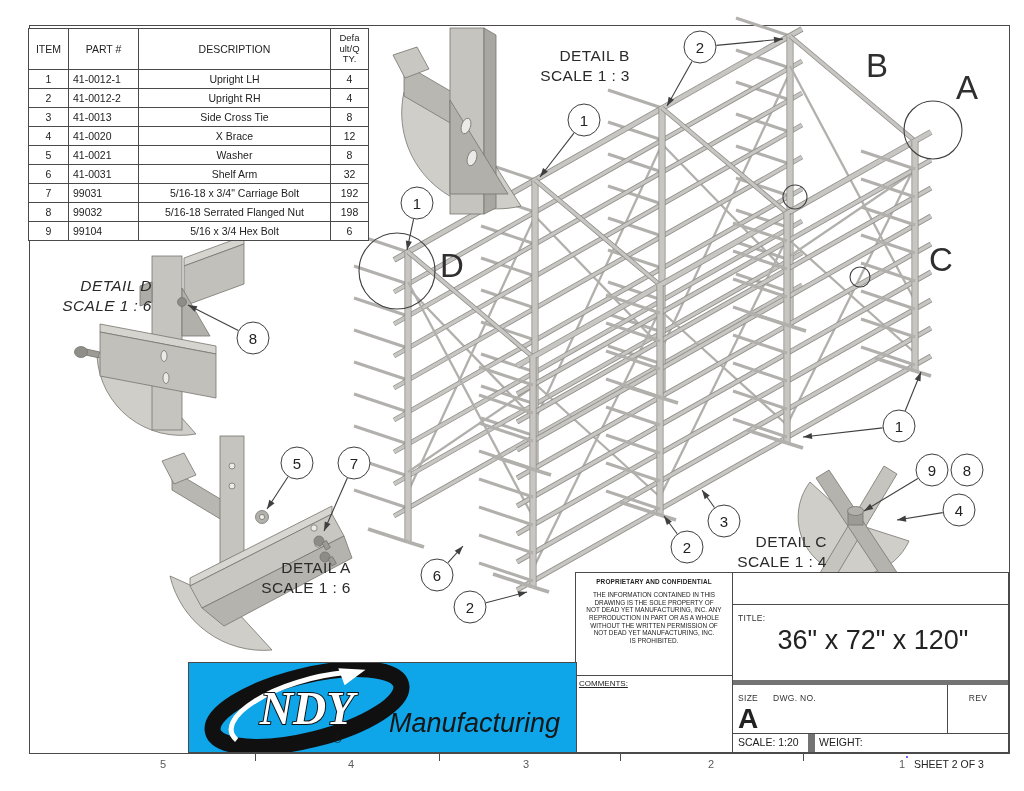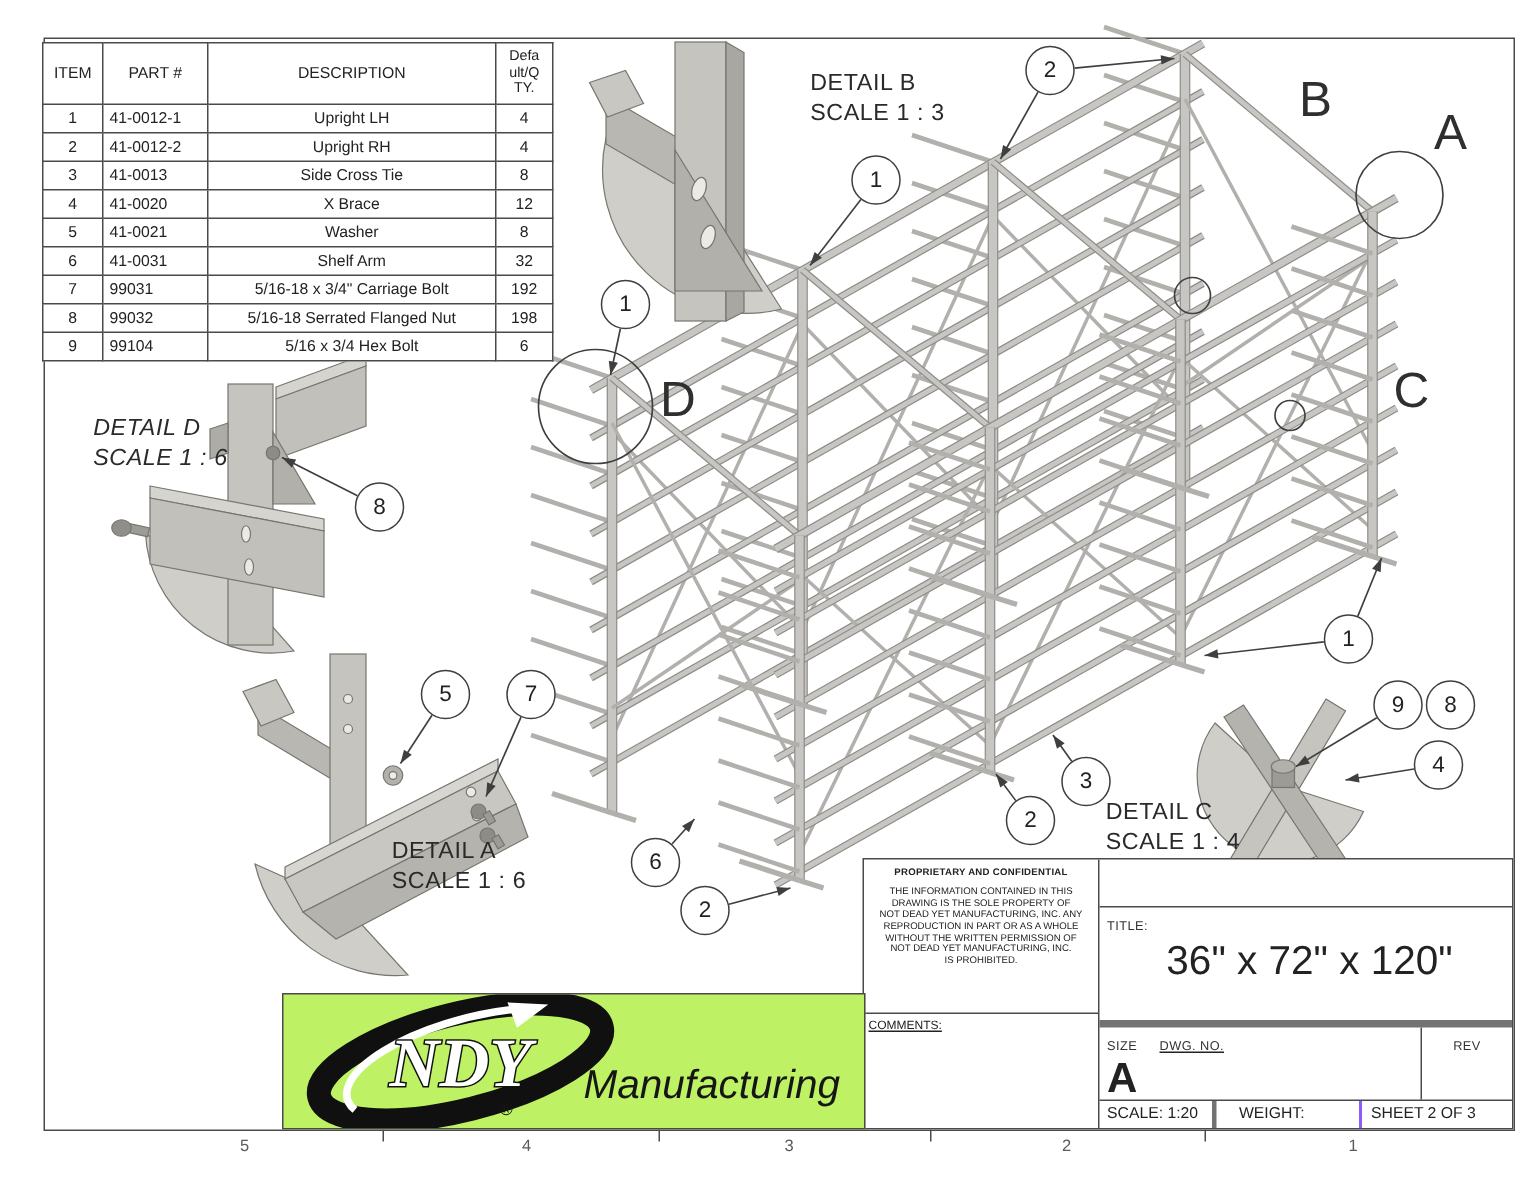--- a/index.html
+++ b/index.html
@@ -15,21 +15,21 @@
   #parts-table td{height:18px;}
   #parts-table td.c-part{text-align:left;padding-left:4px;}
   #parts-table th.qty-h{font-size:9.5px;white-space:pre-line;}
   
   #gfx{position:absolute;left:0;top:0;width:1024px;height:791px;}
   
   .balloon{position:absolute;width:33px;height:33px;border:1.3px solid #3f3f3f;border-radius:50%;
            background:#fff;box-sizing:border-box;display:flex;align-items:center;justify-content:center;
            font-size:15px;color:#222;transform:translate(-50%,-50%);}
   .zone-letter{position:absolute;transform:translate(-50%,-50%);font-size:33px;color:#2f2f2f;}
-  .detail-label{position:absolute;transform:translateX(-50%);text-align:left;
+  .detail-label{position:absolute;transform:translateX(-50%);text-align:right;
                 font-size:15.5px;letter-spacing:.4px;color:#2a2a2a;line-height:1.28;white-space:nowrap;}
   
   .zone-number{position:absolute;transform:translate(-50%,0);font-size:11px;color:#5a5a5a;top:758px;}
   .zone-tick{position:absolute;width:1px;height:8px;background:#4a4a4a;top:753px;}
   
   .tblock{position:absolute;left:575px;top:572px;width:434px;height:181px;box-sizing:border-box;
           border:1px solid #4a4a4a;display:flex;background:#fff;}
   .tb-left{width:157px;box-sizing:border-box;border-right:1px solid #4a4a4a;display:flex;flex-direction:column;}
   .tb-prop{height:103px;box-sizing:border-box;border-bottom:1px solid #4a4a4a;padding:5px 4px 0 4px;text-align:center;}
   .tb-prop-title{font-size:6.4px;font-weight:bold;letter-spacing:.2px;margin-bottom:6px;}
@@ -37,30 +37,30 @@
   .tb-comments{flex:1;padding:3px 0 0 3px;font-size:8px;text-decoration:underline;}
   .tb-right{flex:1;display:flex;flex-direction:column;}
   .tb-empty{height:33px;box-sizing:border-box;border-bottom:1px solid #4a4a4a;}
   .tb-title{height:81px;box-sizing:border-box;border-bottom:5px solid #737373;padding:2px 0 0 5px;}
   .tb-lab{font-size:8.5px;letter-spacing:.3px;color:#333;}
   .tb-t1{font-size:27px;text-align:center;margin-top:1px;letter-spacing:.2px;white-space:nowrap;}
   .tb-t2{font-size:27px;text-align:center;white-space:nowrap;}
   .tb-mid{height:49px;box-sizing:border-box;border-bottom:1px solid #4a4a4a;display:flex;}
   .tb-size{width:35px;box-sizing:border-box;padding:2px 0 0 5px;}
   .tb-size-v{font-size:28px;font-weight:bold;line-height:1;margin-top:0px;}
-  .tb-dwg{flex:1;padding:2px 0 0 5px;text-decoration:underline;}
+  .tb-dwg{flex:1;padding:2px 0 0 5px;}
   .tb-dwg-v{font-size:21px;letter-spacing:.3px;line-height:1.1;white-space:nowrap;}
   .tb-rev{width:61px;box-sizing:border-box;border-left:1px solid #4a4a4a;padding:2px 0 0 0;text-align:center;}
   .tb-bot{height:18px;display:flex;font-size:10.5px;}
   .tb-scale{width:75px;box-sizing:border-box;padding:2px 0 0 5px;white-space:nowrap;}
-  .tb-weight{width:98px;box-sizing:border-box;border-left:3px solid #737373;padding:2px 0 0 15px;}
-  .tb-sheet{flex:1;box-sizing:border-box;border-left:2px solid #8b5cf6;padding:2px 0 0 6px;white-space:nowrap;}
+  .tb-weight{width:98px;box-sizing:border-box;border-left:7px solid #737373;padding:2px 0 0 4px;}
+  .tb-sheet{flex:1;box-sizing:border-box;border-left:2px solid #8b5cf6;padding:2px 0 0 6px;white-space:nowrap;margin-top:22px;}
   
   .logobox{position:absolute;left:188px;top:662px;width:389px;height:91px;box-sizing:border-box;
-           border:1px solid #4a4a4a;background:#bef264;}
+           border:1px solid #4a4a4a;background:#0ea5e9;}
   .ndy{font-family:"Liberation Serif", serif;font-style:italic;font-weight:bold;font-size:46px;
        fill:#ffffff;stroke:#101010;stroke-width:2px;paint-order:stroke;}
   .mfg{font-family:"Liberation Sans", sans-serif;font-style:italic;font-size:27px;fill:#161616;}
   .reg{font-family:"Liberation Sans", sans-serif;font-size:12px;fill:#161616;}
 </style>
 </head>
 <body>
 
 <div class="sheet">
 

